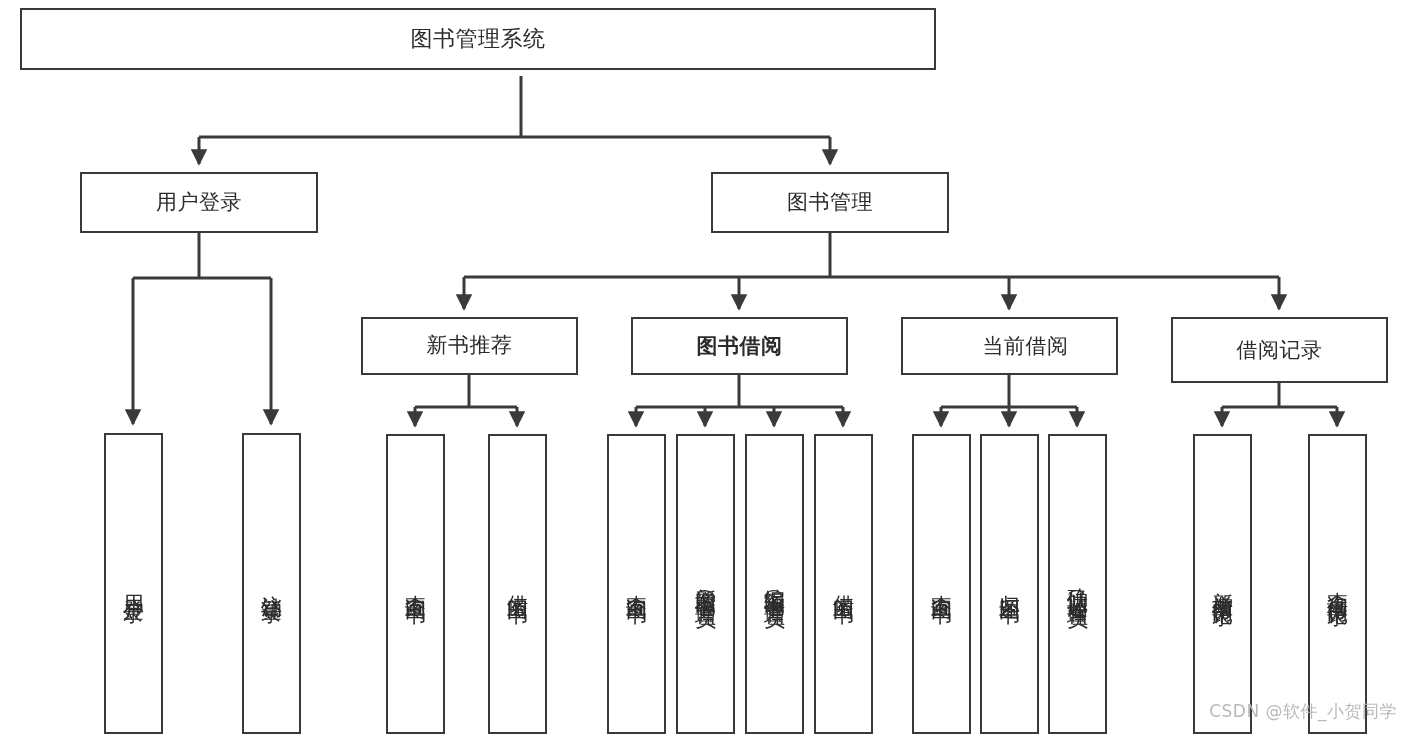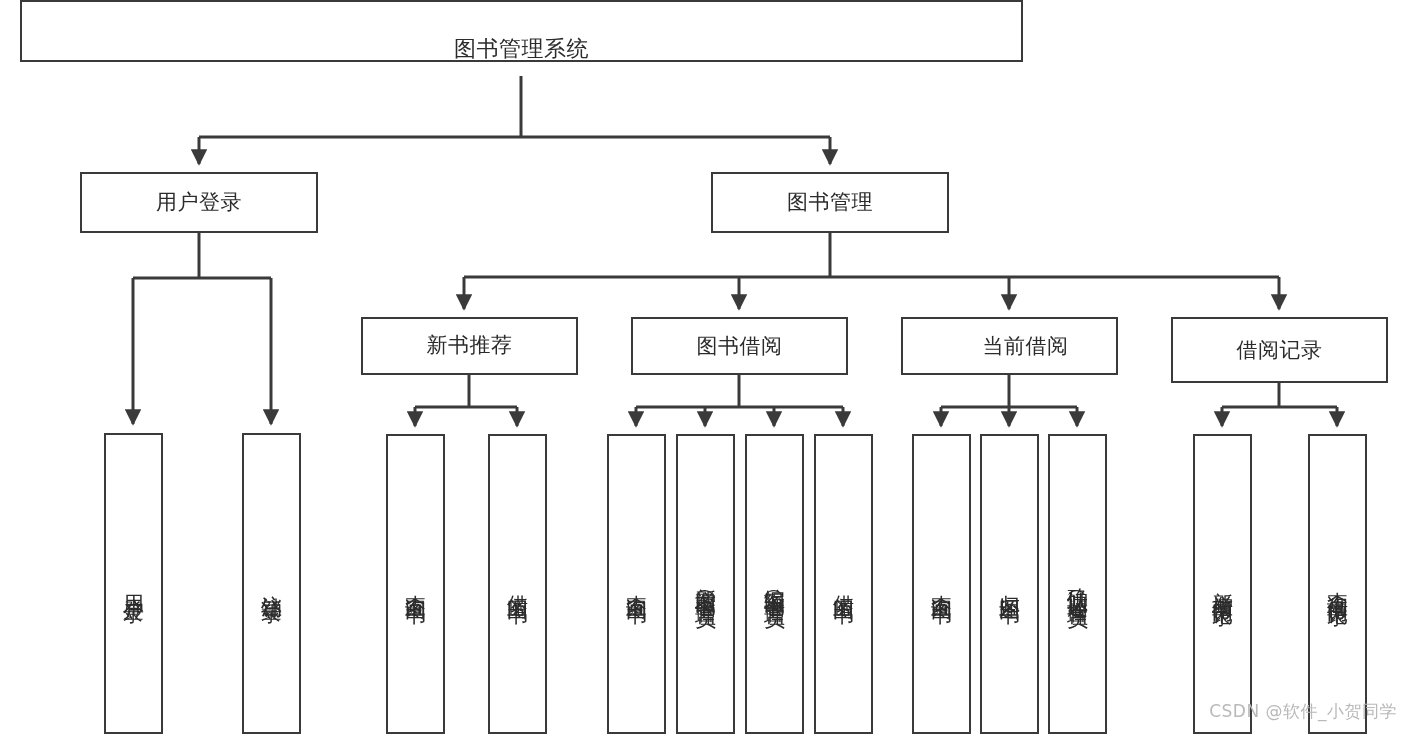--- a/index.html
+++ b/index.html
@@ -122,37 +122,37 @@
       <path d="M 1009 407 L 1009 426" marker-end="url(#arrow)"></path>
       <path d="M 1077 407 L 1077 426" marker-end="url(#arrow)"></path>
 
       <path d="M 1279 375 L 1279 407"></path>
       <path d="M 1222 407 L 1337 407"></path>
       <path d="M 1222 407 L 1222 426" marker-end="url(#arrow)"></path>
       <path d="M 1337 407 L 1337 426" marker-end="url(#arrow)"></path>
     </g>
   </svg>
 
-  <div class="node horiz root" style="left:20px; top:0; width:1003px; height:62px;align-items:flex-end;">
+  <div class="node horiz root" style="left:20px; top:8px; width:916px; height:62px;">
     <span class="label">图书管理系统</span>
   </div>
 
   <div class="node horiz" style="left:80px; top:172px; width:238px; height:61px;">
     <span class="label">用户登录</span>
   </div>
 
   <div class="node horiz" style="left:711px; top:172px; width:238px; height:61px;">
     <span class="label">图书管理</span>
   </div>
 
   <div class="node horiz" style="left:361px; top:317px; width:217px; height:58px;font-family:Liberation Mono, monospace;">
     <span class="label">新书推荐</span>
   </div>
 
-  <div class="node horiz" style="left:631px; top:317px; width:217px; height:58px;">
+  <div class="node horiz" style="left:631px; top:317px; width:217px; height:58px;font-weight:bold;">
     <span class="label">图书借阅</span>
   </div>
 
   <div class="node horiz" style="left:901px; top:317px; width:217px; height:58px;padding-left:32px;">
     <span class="label">当前借阅</span>
   </div>
 
   <div class="node horiz" style="left:1171px; top:317px; width:217px; height:66px;">
     <span class="label">借阅记录</span>
   </div>

